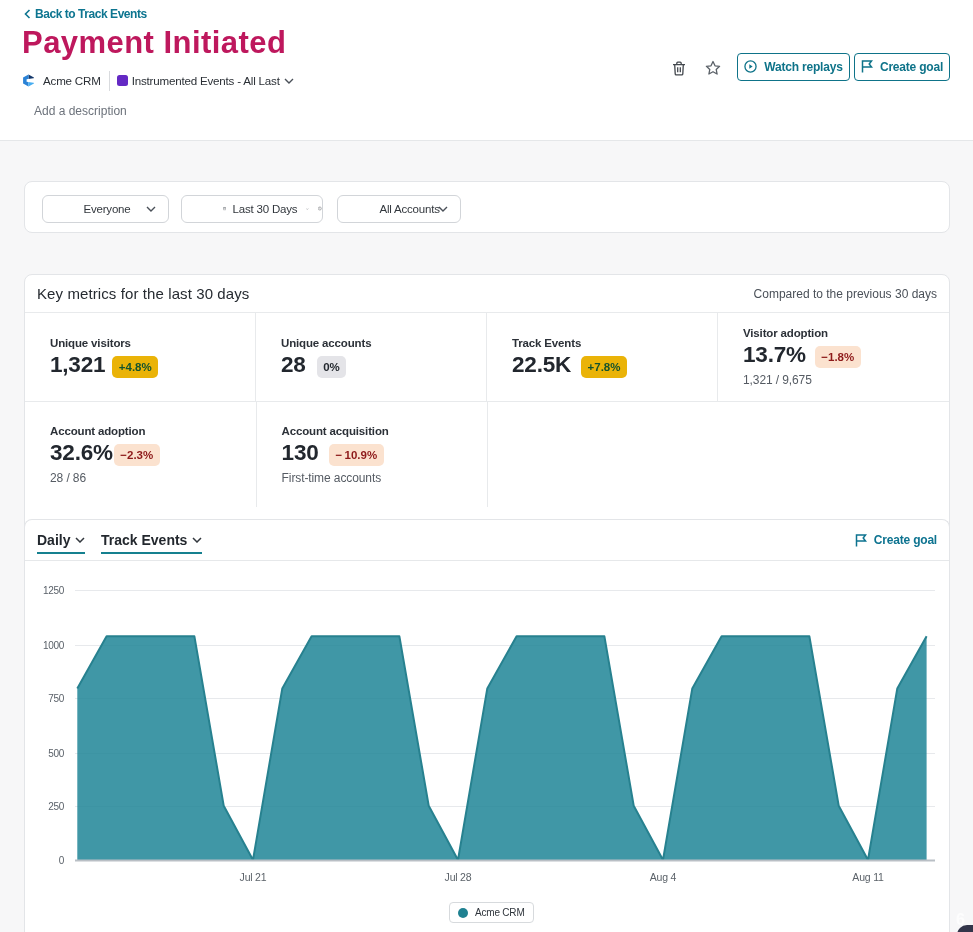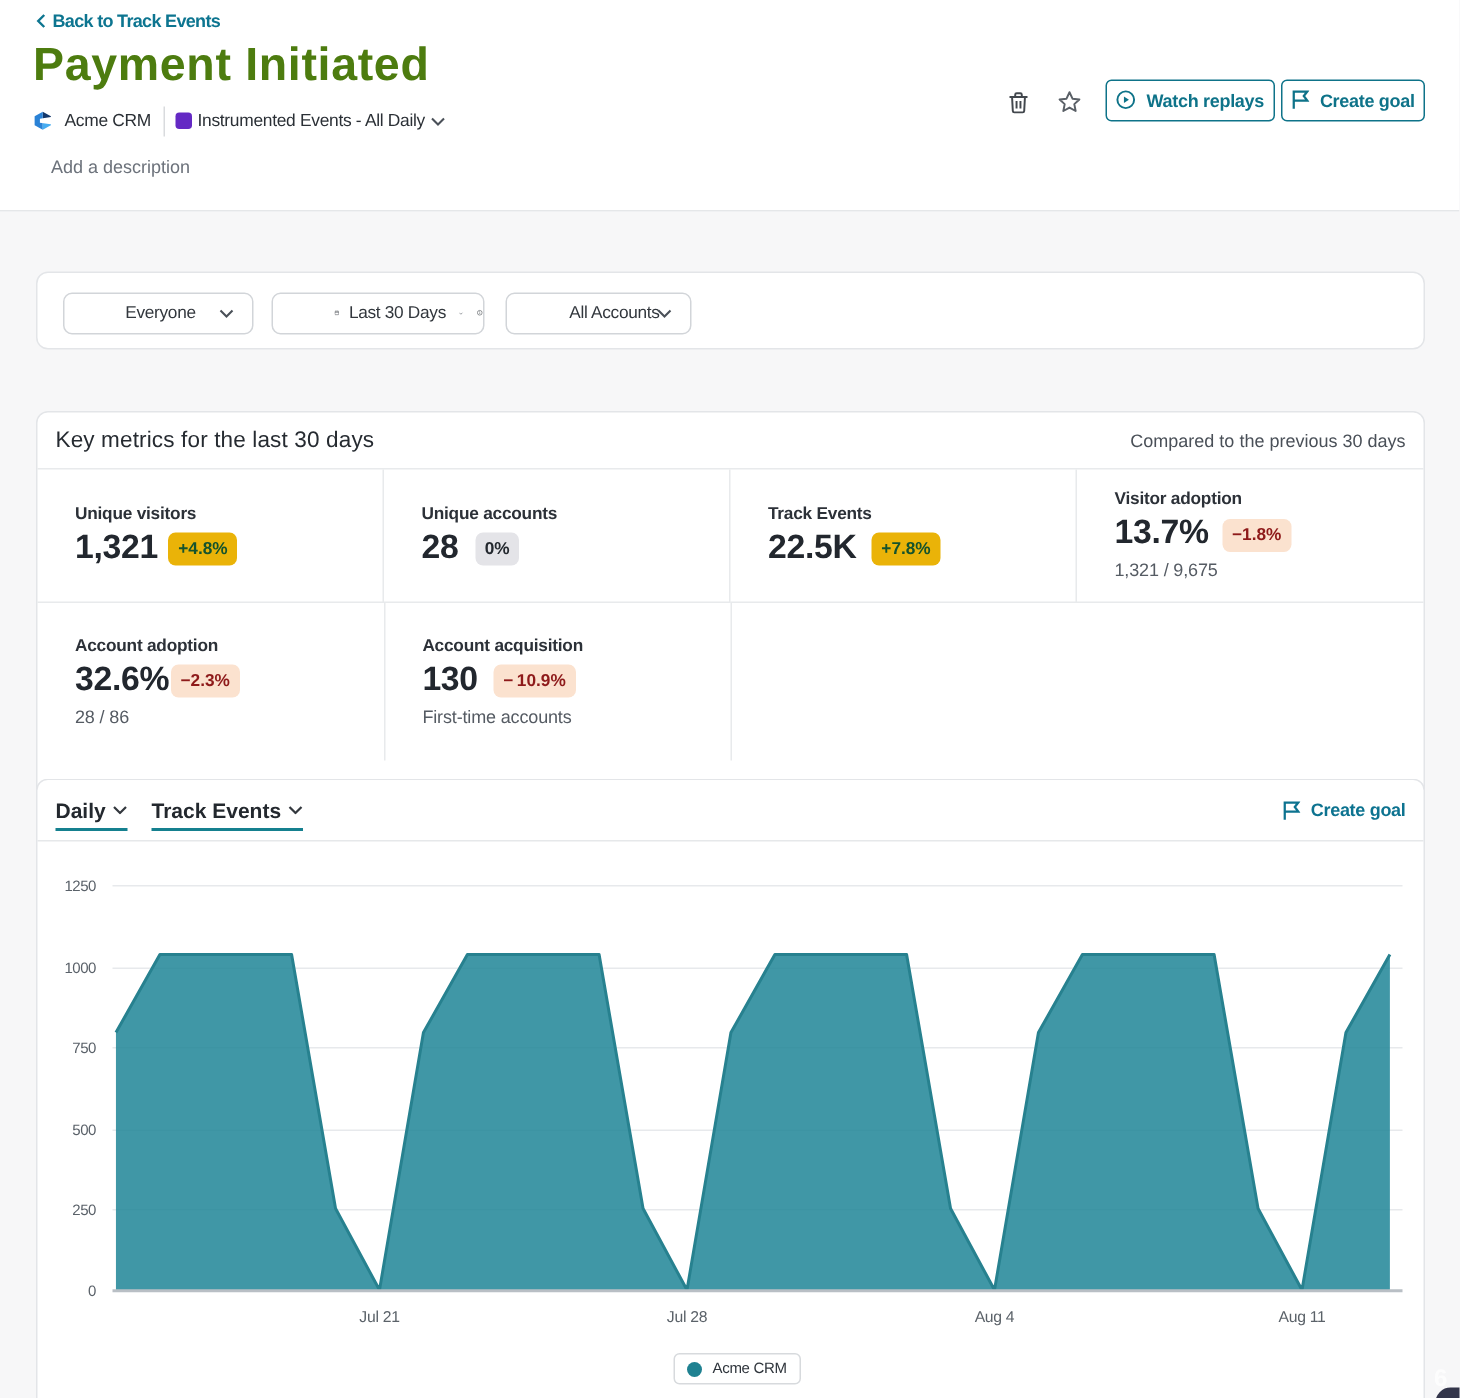--- a/index.html
+++ b/index.html
@@ -2,21 +2,21 @@
 <html><head>
 <meta charset="utf-8">
 <style>
 * { margin:0; padding:0; box-sizing:border-box; }
 html,body { width:973px; height:932px; overflow:hidden; }
 body { font-family:"Liberation Sans", sans-serif; background:#f7f7f8; position:relative; }
 
 
 .header { position:absolute; left:0; top:0; width:973px; height:141px; background:#fff; border-bottom:1px solid #e5e7e9; }
 .backlink { position:absolute; left:24px; top:6.5px; color:#0d7590; font-size:12px; letter-spacing:-0.45px; font-weight:bold; display:flex; align-items:center; gap:4px; }
-.title { position:absolute; left:22px; top:26.5px; font-size:31px; font-weight:bold; color:#4d7c0f; letter-spacing:0.45px; line-height:1; }
+.title { position:absolute; left:22px; top:26.5px; font-size:31px; font-weight:bold; color:#be185d; letter-spacing:0.45px; line-height:1; }
 .metarow { position:absolute; left:22px; top:70px; height:21px; display:flex; align-items:center; }
 .metarow .txt { font-size:11.6px; letter-spacing:-0.2px; color:#2b3036; }
 .sep { width:1px; height:20px; background:#d9dbde; margin:0 7px 0 8px; }
 .psq { width:11.5px; height:11.5px; background:#6429c4; border-radius:2.5px; margin-right:3.5px; }
 .desc { position:absolute; left:34px; top:104px; font-size:12px; color:#6c727b; }
 
 .iconbtn { position:absolute; color:#42474d; }
 .hbtn { position:absolute; top:52.5px; height:28px; border:1px solid #0e7389; border-radius:4px; background:#fff; color:#0e7389; font-size:12px; letter-spacing:-0.2px; font-weight:bold; display:flex; align-items:center; justify-content:center; gap:7px; white-space:nowrap; }
 
 
@@ -31,21 +31,21 @@
 .mhead { height:38px; display:flex; align-items:center; justify-content:space-between; padding:0 12px 0 12px; border-bottom:1px solid #e8eaec; }
 .mhead .t1 { font-size:15px; letter-spacing:0.1px; color:#262b31; }
 .mhead .t2 { font-size:12px; color:#4a5058; }
 .mrow { display:flex; }
 .mrow1 { height:89px; }
 .mrow2 { height:105px; }
 .mcell { width:231.6px; padding-left:25px; display:flex; flex-direction:column; justify-content:center; border-right:1px solid #e8eaec; }
 .mcell:last-child { border-right:none; }
 .mrow1 .mcell { border-bottom:1px solid #e8eaec; }
 .mlabel { font-size:11.5px; letter-spacing:-0.15px; font-weight:bold; color:#2c3138; margin-bottom:3px; }
-.mnumrow { display:flex; align-items:center; }
+.mnumrow { display:flex; align-items:flex-end; }
 .mnum { font-size:22.5px; font-weight:bold; color:#22272e; letter-spacing:-0.2px; }
 .badge { height:22px; border-radius:5px; padding:0 6.5px; display:flex; align-items:center; font-size:11.5px; font-weight:bold; margin-left:10px; margin-top:3px; }
 .bg-green { background:#eab308; color:#14532d; }
 .bg-gray { background:#e4e4e8; color:#24292f; }
 .bg-orange { background:#fbe2cf; color:#8e1a1a; }
 .msub { font-size:12px; letter-spacing:-0.1px; color:#555b63; margin-top:5px; }
 
 
 .chartcard { top:519px; height:460px; border-bottom:none; border-bottom-left-radius:0; border-bottom-right-radius:0; }
 .chead { height:41px; border-bottom:1px solid #e6e8ea; position:relative; }
@@ -68,21 +68,21 @@
   <div class="metarow">
     <svg width="13" height="13" viewBox="0 0 24 24" style="margin-right:8px">
       <path d="M12 1 L22 6.5 L22 12 L12 12 Z" fill="#14386b"></path>
       <path d="M12 1 L2 6.5 L2 17.5 L12 23 L12 12 Z" fill="#2a82d6"></path>
       <path d="M12 23 L22 17.5 L22 12 L12 12 Z" fill="#47adf1"></path>
       <polygon points="8.5,9.6 24,7.2 24,16.6 8.5,14.4" fill="#fff"></polygon>
     </svg>
     <span class="txt">Acme CRM</span>
     <span class="sep"></span>
     <span class="psq"></span>
-    <span class="txt">Instrumented Events - All Daily</span>
+    <span class="txt">Instrumented Events - All Last</span>
     <svg width="10" height="6" viewBox="0 0 10 6" style="margin-left:4px">
         <path d="M1 1 L5 5 L9 1" fill="none" stroke="#4a5058" stroke-width="1.4"></path>
       </svg>
   </div>
   <div class="desc">Add a description</div>
 
   <svg class="iconbtn" style="left:672px; top:61px" width="14" height="15" viewBox="0 0 14 15">
       <path d="M1 3.6 H13 M4.8 3.6 V2.2 Q4.8 1.2 5.8 1.2 H8.2 Q9.2 1.2 9.2 2.2 V3.6 M2.7 3.6 L3.2 12.9 Q3.25 13.9 4.2 13.9 H9.8 Q10.75 13.9 10.8 12.9 L11.3 3.6 M5.7 6.3 V11.3 M8.3 6.3 V11.3" fill="none" stroke="#42474d" stroke-width="1.3"></path>
     </svg>
   <svg class="iconbtn" style="left:705px; top:60px" width="16" height="16" viewBox="0 0 16 16">

